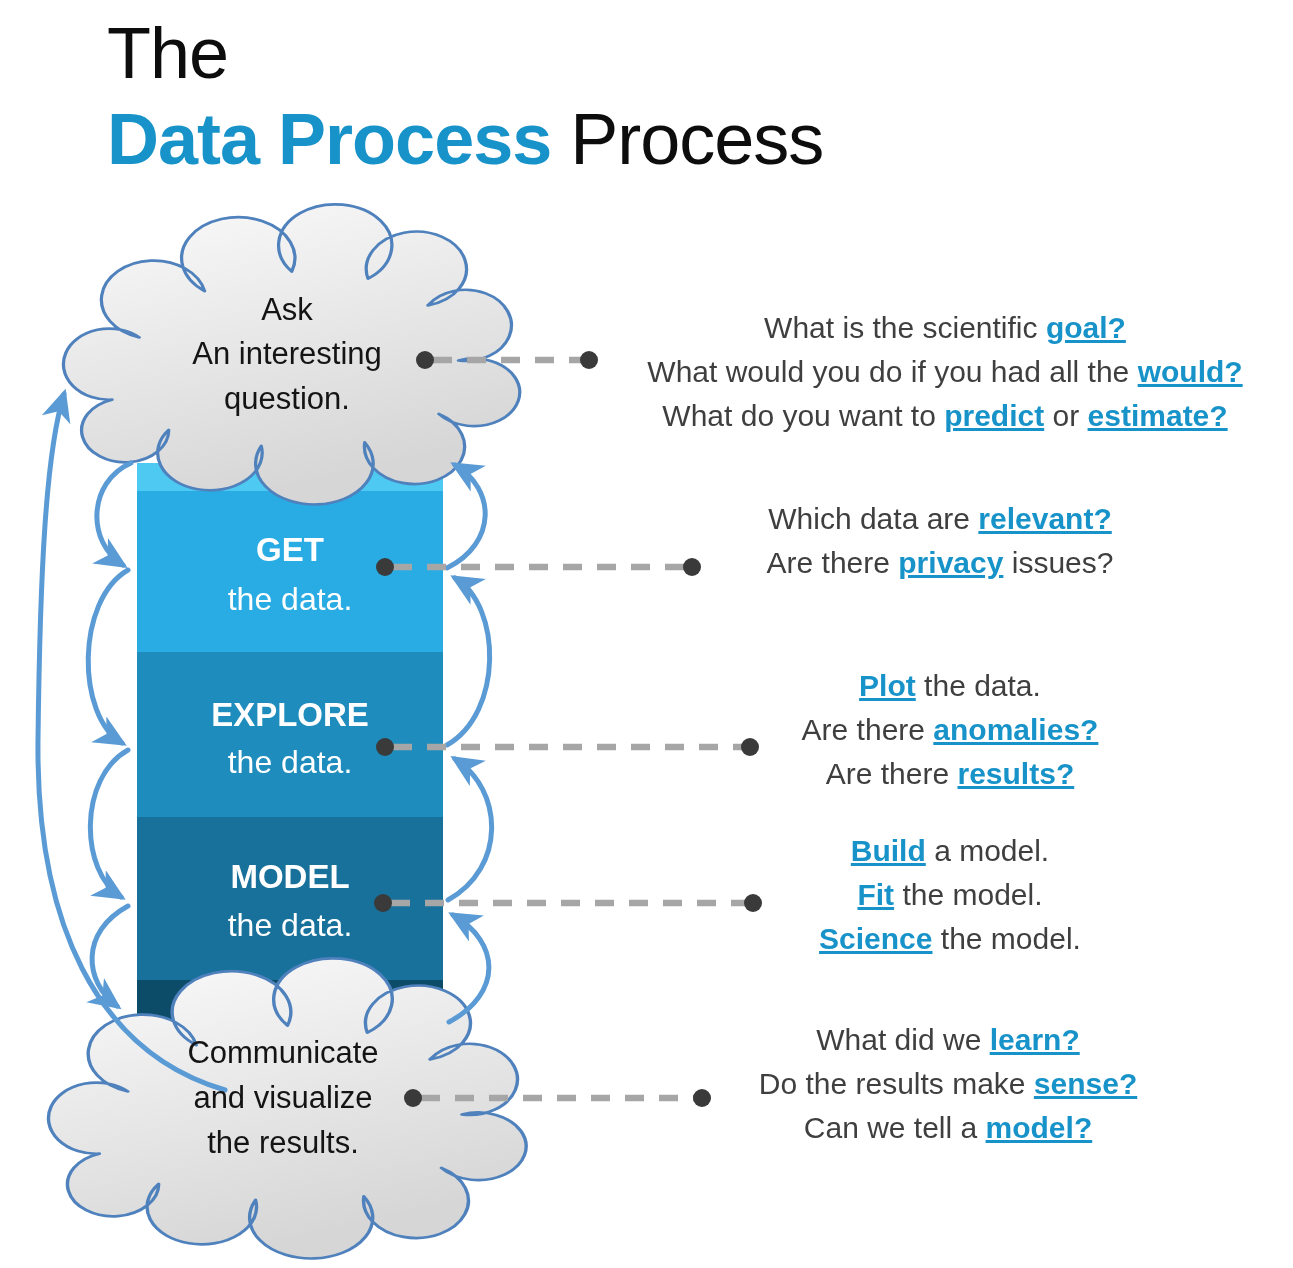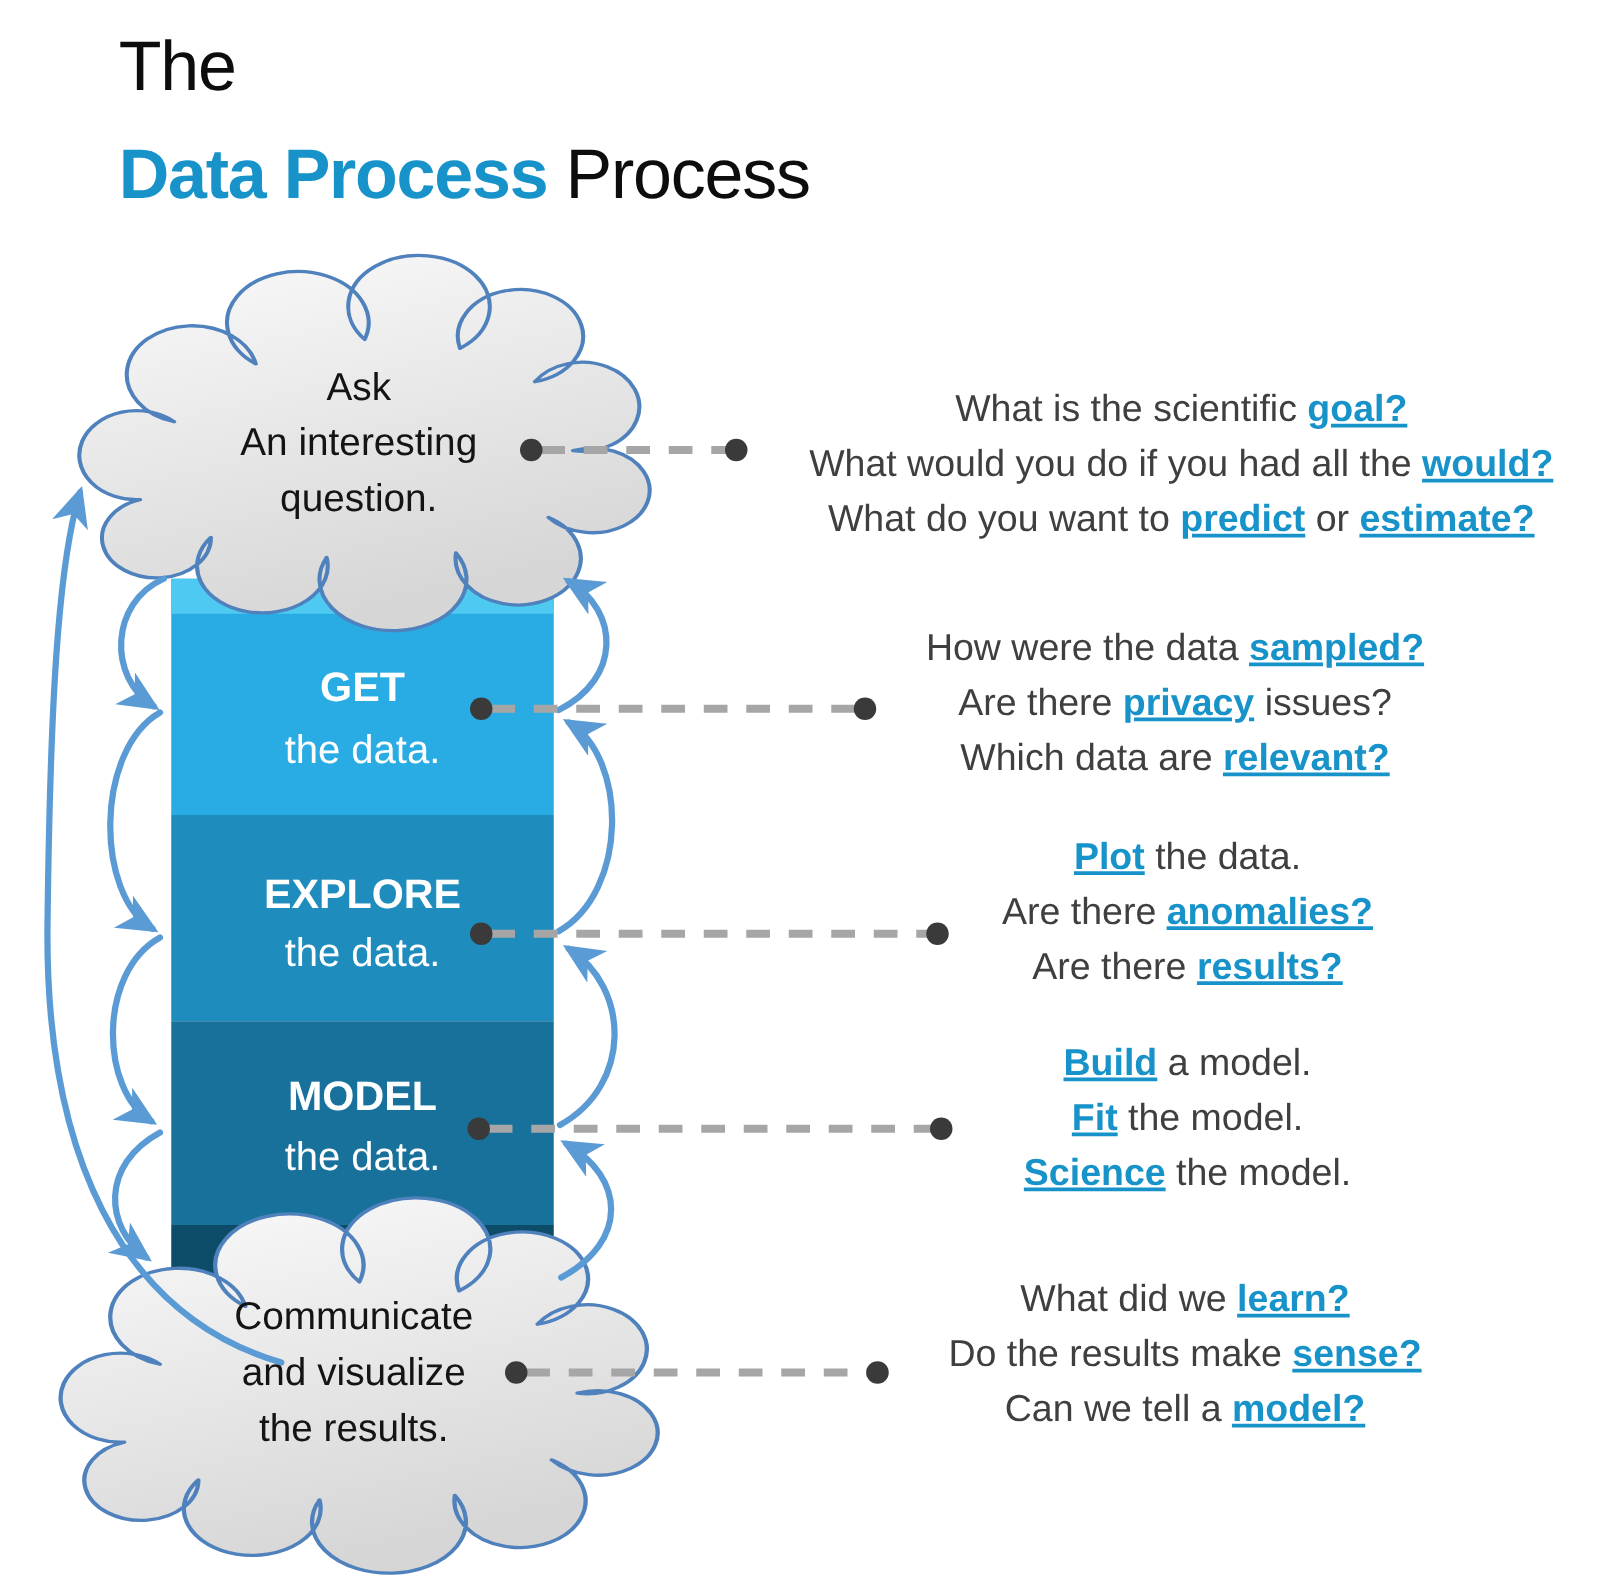--- a/index.html
+++ b/index.html
@@ -2,21 +2,21 @@
 <html style="--accent: #1793C9; --textgray: #3F3F3F;"><head>
 <meta charset="utf-8">
 <style>
   html,body{margin:0;padding:0;background:#ffffff;}
   :root{--accent:#1793C9;--textgray:#3F3F3F;}
   .stage{position:relative;width:1293px;height:1268px;background:#ffffff;overflow:hidden;
          font-family:"Liberation Sans",sans-serif;}
   .diagram-svg{position:absolute;left:0;top:0;}
   svg text{font-family:"Liberation Sans",sans-serif;}
 
-  .title{position:absolute;left:95px;top:10px;line-height:86px;font-size:56px;
+  .title{position:absolute;left:107px;top:10px;line-height:86px;font-size:72px;
          letter-spacing:-1px;color:#0d0d0d;white-space:nowrap;}
   .title .t-hl{color:var(--accent);font-weight:bold;}
 
   .ann{position:absolute;width:700px;text-align:center;font-size:30px;line-height:44px;
        color:var(--textgray);}
   .ann .hl{color:var(--accent);font-weight:bold;text-decoration:underline;}
 
   .ann-b1{left:595px;top:306px;}
   .ann-b2{left:590px;top:497px;}
   .ann-b3{left:600px;top:664px;}
@@ -133,23 +133,22 @@
       <text class="cloud-line" x="283" y="1153">the results.</text>
     </g>
   </svg>
 
   <div class="ann ann-b1">
       <div><span>What is the scientific </span><span class="hl">goal?</span></div>
       <div><span>What would you do if you had all the </span><span class="hl">would?</span></div>
       <div><span>What do you want to </span><span class="hl">predict</span><span> or </span><span class="hl">estimate?</span></div>
     </div>
   <div class="ann ann-b2">
-      <div><span>How were the data </span><span class="hl">sampled?</span></div>
+      <div><span>Which data are </span><span class="hl">relevant?</span></div>
       <div><span>Are there </span><span class="hl">privacy</span><span> issues?</span></div>
-      <div><span>Which data are </span><span class="hl">relevant?</span></div>
     </div>
   <div class="ann ann-b3">
       <div><span class="hl">Plot</span><span> the data.</span></div>
       <div><span>Are there </span><span class="hl">anomalies?</span></div>
       <div><span>Are there </span><span class="hl">results?</span></div>
     </div>
   <div class="ann ann-b4">
       <div><span class="hl">Build</span><span> a model.</span></div>
       <div><span class="hl">Fit</span><span> the model.</span></div>
       <div><span class="hl">Science</span><span> the model.</span></div>

